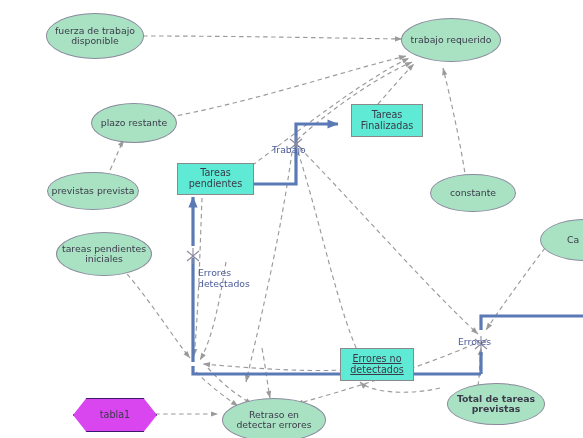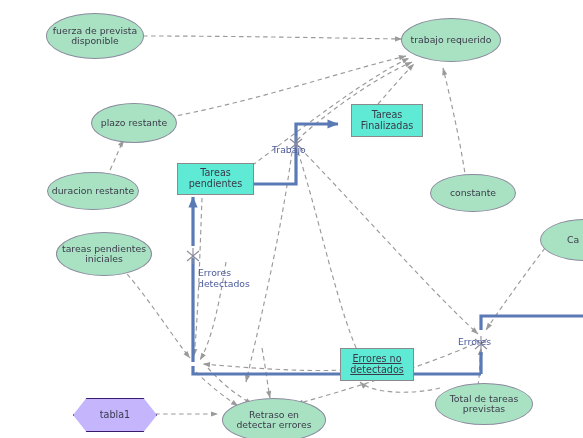--- a/index.html
+++ b/index.html
@@ -45,21 +45,21 @@
     border: 1.2px solid #8a8a9e;
     border-radius: 50%;
     font-size: 9.3px;
   }
   .boxnode {
     background: #5eead4;
     border: 1.2px solid #8a8a8a;
     font-size: 9.6px;
   }
   .hexnode {
-    background: #c4b5fd;
+    background: #d946ef;
     border: 1.6px solid #3a1a6a;
     font-size: 9.6px;
     clip-path: polygon(16% 0%, 84% 0%, 100% 50%, 84% 100%, 16% 100%, 0% 50%);
   }
   .flowlabel {
     position: absolute;
     color: #4a5a9a;
     font-size: 9.3px;
     text-align: left;
     line-height: 1.15;
@@ -124,46 +124,46 @@
       <g>
         <path d="M475,339 L487,349 M487,339 L475,349 M481,336 L481,352"></path>
       </g>
       <g>
         <path d="M187,251 L199,261 M199,251 L187,261 M193,248 L193,264"></path>
       </g>
     </g>
   </svg>
 
   <div class="node ellipse" style="left:46px; top:13px; width:98px; height:46px;">
-    <span class="lbl">fuerza de prevista
+    <span class="lbl">fuerza de trabajo
 disponible</span>
   </div>
 
   <div class="node ellipse" style="left:91px; top:103px; width:86px; height:40px;">
     <span class="lbl">plazo restante</span>
   </div>
 
   <div class="node ellipse" style="left:401px; top:18px; width:100px; height:44px;">
     <span class="lbl">trabajo requerido</span>
   </div>
 
   <div class="node ellipse" style="left:47px; top:172px; width:92px; height:38px;">
-    <span class="lbl">duracion restante</span>
+    <span class="lbl">previstas prevista</span>
   </div>
 
   <div class="node ellipse" style="left:56px; top:232px; width:96px; height:44px;">
     <span class="lbl">tareas pendientes
 iniciales</span>
   </div>
 
   <div class="node ellipse" style="left:430px; top:174px; width:86px; height:38px;text-align:center;">
     <span class="lbl">constante</span>
   </div>
 
-  <div class="node ellipse" style="left:435px; top:383px; width:98px; height:42px;">
+  <div class="node ellipse" style="left:447px; top:383px; width:98px; height:42px;font-weight:bold;">
     <span class="lbl">Total de tareas
 previstas</span>
   </div>
 
   <div class="node ellipse" style="left:222px; top:398px; width:104px; height:44px;">
     <span class="lbl">Retraso en
 detectar errores</span>
   </div>
 
   <div class="node ellipse" style="left:540px; top:219px; width:90px; height:42px;

